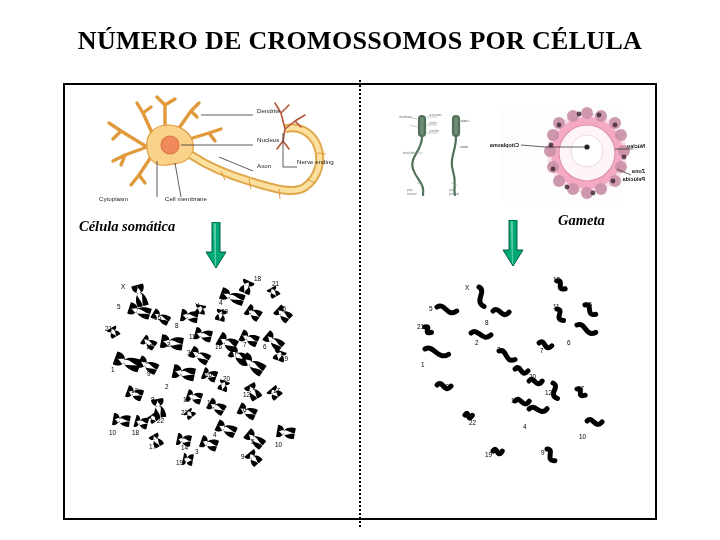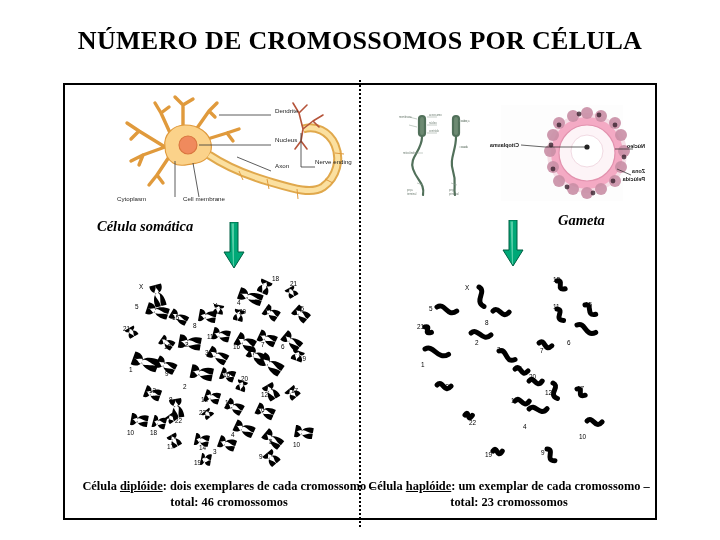--- a/index.html
+++ b/index.html
@@ -21,21 +21,21 @@
     position:absolute;left:63px;top:83px;width:594px;height:437px;
     border:2px solid #000;background:#fff;box-sizing:border-box;
   }
   #divider{
     position:absolute;left:359px;top:80px;width:0;height:447px;
     border-left:2px dotted #000;
   }
 
   
   .panel{position:absolute;top:83px;height:437px;}
-  #panel-left{left:63px;width:296px;margin-left:18px;}
+  #panel-left{left:63px;width:296px;}
   #panel-right{left:361px;width:296px;}
 
   
   .celltype{
     position:absolute;font-family:"Liberation Serif",serif;
     font-weight:bold;font-style:italic;font-size:14.5px;color:#000;
     white-space:nowrap;
   }
   #label-somatica{left:16px;top:135px;}
   #label-gameta{left:174px;top:129px;margin-left:23px;}
@@ -638,23 +638,20 @@
           <text x="58" y="176" font-size="6.4" font-family="Liberation Sans, sans-serif" fill="#000">17</text>
           <text x="90" y="177" font-size="6.4" font-family="Liberation Sans, sans-serif" fill="#000">14</text>
           <text x="104" y="181" font-size="6.4" font-family="Liberation Sans, sans-serif" fill="#000">3</text>
           <text x="160" y="171" font-size="6.4" font-family="Liberation Sans, sans-serif" fill="#000">5</text>
           <text x="184" y="174" font-size="6.4" font-family="Liberation Sans, sans-serif" fill="#000">10</text>
           <text x="150" y="186" font-size="6.4" font-family="Liberation Sans, sans-serif" fill="#000">9</text>
           <text x="85" y="192" font-size="6.4" font-family="Liberation Sans, sans-serif" fill="#000">19</text>
         </g>
     </svg>
 
-    <div class="caption">
-      <span>Célula </span><u>diplóide</u><span>: dois exemplares de cada cromossomo – total: 46 cromossomos</span>
-    </div>
   </div>
 
   <div class="panel" id="panel-right">
 
     <svg id="sperm" viewBox="0 0 80 92">
       <g fill="none" stroke="#51705a" stroke-width="2.2" stroke-linecap="round">
         <path d="M22 12 C22 8 28 8 28 12 L28 26 C28 30 22 30 22 26 Z" fill="#6d8a72"></path>
         <path d="M25 30 C25 44 12 50 16 62 C20 74 28 76 26 88"></path>
         <path d="M56 12 C56 8 62 8 62 12 L62 26 C62 30 56 30 56 26 Z" fill="#6d8a72"></path>
         <path d="M59 30 C59 44 52 52 56 64 C60 76 56 80 58 88"></path>
@@ -832,17 +829,14 @@
           <text x="41" y="116" font-size="6.4" font-family="Liberation Sans, sans-serif" fill="#000">13</text>
           <text x="110" y="130" font-size="6.4" font-family="Liberation Sans, sans-serif" fill="#000">14</text>
           <text x="122" y="156" font-size="6.4" font-family="Liberation Sans, sans-serif" fill="#000">4</text>
           <text x="68" y="152" font-size="6.4" font-family="Liberation Sans, sans-serif" fill="#000">22</text>
           <text x="178" y="166" font-size="6.4" font-family="Liberation Sans, sans-serif" fill="#000">10</text>
           <text x="140" y="182" font-size="6.4" font-family="Liberation Sans, sans-serif" fill="#000">9</text>
           <text x="84" y="184" font-size="6.4" font-family="Liberation Sans, sans-serif" fill="#000">19</text>
         </g>
     </svg>
 
-    <div class="caption">
-      <span>Célula </span><u>haplóide</u><span>: um exemplar de cada cromossomo – total: 23 cromossomos</span>
-    </div>
   </div>
 </div>
 
 </body></html>

